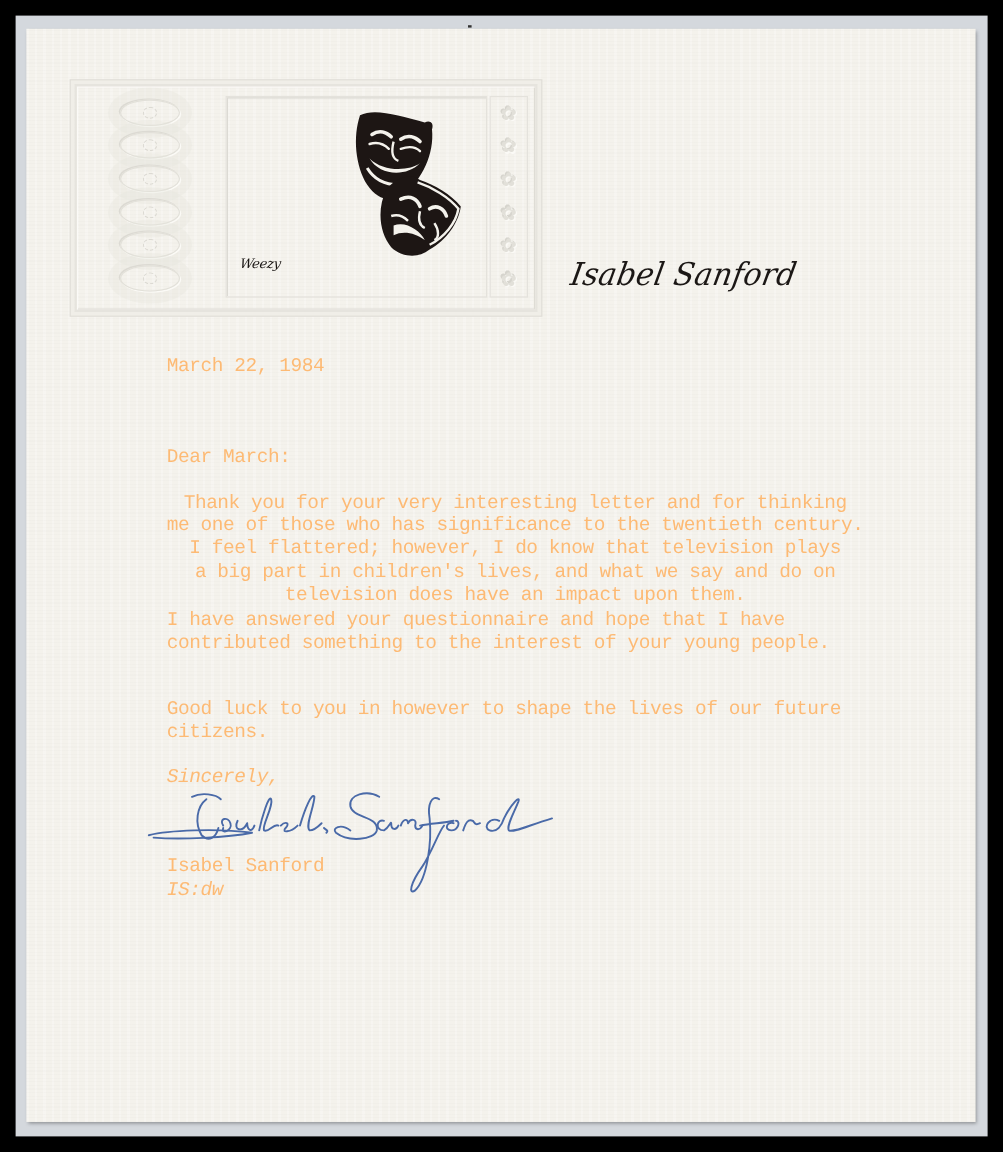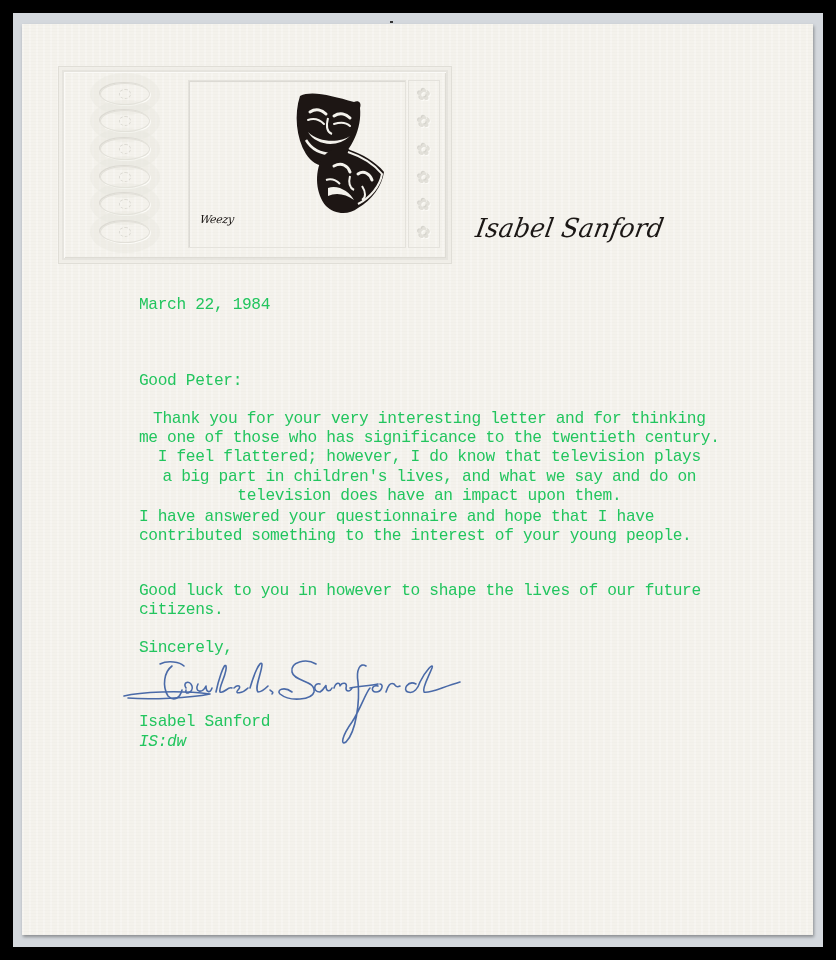--- a/index.html
+++ b/index.html
@@ -138,30 +138,30 @@
       transform: skewX(-10deg) scaleY(1.05);
       white-space: nowrap;
     }
     
     .typed {
       position: absolute;
       left: 139px;
       font-family: "Liberation Mono", "DejaVu Sans Mono", monospace;
       font-size: 16.2px;
       line-height: 19.2px;
-      color: #22c55e;
+      color: #fdba74;
       white-space: pre;
       letter-spacing: -0.35px;
     }
     .date { top: 296px; }
     .salutation { top: 372px; }
     .para1 { top: 410px; text-align: center; }
     .para2 { top: 508px; }
     .para3 { top: 582px; }
-    .closing { top: 639px; }
+    .closing { top: 639px; font-style: italic; }
     .typed-name { top: 713px; }
     .initials { top: 733px; font-style: italic; }
     .signature {
       position: absolute;
       left: 120px;
       top: 652px;
       width: 350px;
       height: 95px;
     }
   </style>
@@ -212,21 +212,21 @@
   <path d="M66 86 C 72 82, 78 86, 80 92" stroke="#f4f2ec" stroke-width="3" fill="none" stroke-linecap="round"></path>
   <path d="M58 88 C 56 96, 58 100, 62 102" stroke="#f4f2ec" stroke-width="2" fill="none"></path>
   <path d="M36 100 C 46 96, 58 104, 62 112 C 54 106, 44 104, 36 108 Z" fill="#f4f2ec"></path>
   <path d="M34 92 C 40 90, 44 92, 48 96" stroke="#f4f2ec" stroke-width="2" fill="none"></path>
   <path d="M70 98 C 74 104, 74 110, 70 112" stroke="#f4f2ec" stroke-width="2" fill="none"></path>
 </svg>
 
 <span class="letterhead-name">Isabel Sanford</span>
 
 <div class="typed date">March 22, 1984</div>
-<div class="typed salutation">Good Peter:</div>
+<div class="typed salutation">Dear March:</div>
 <div class="typed para1">Thank you for your very interesting letter and for thinking
 me one of those who has significance to the twentieth century.
 I feel flattered; however, I do know that television plays
 a big part in children's lives, and what we say and do on
 television does have an impact upon them.</div>
 <div class="typed para2">I have answered your questionnaire and hope that I have
 contributed something to the interest of your young people.</div>
 <div class="typed para3">Good luck to you in however to shape the lives of our future
 citizens.</div>
 <div class="typed closing">Sincerely,</div>

